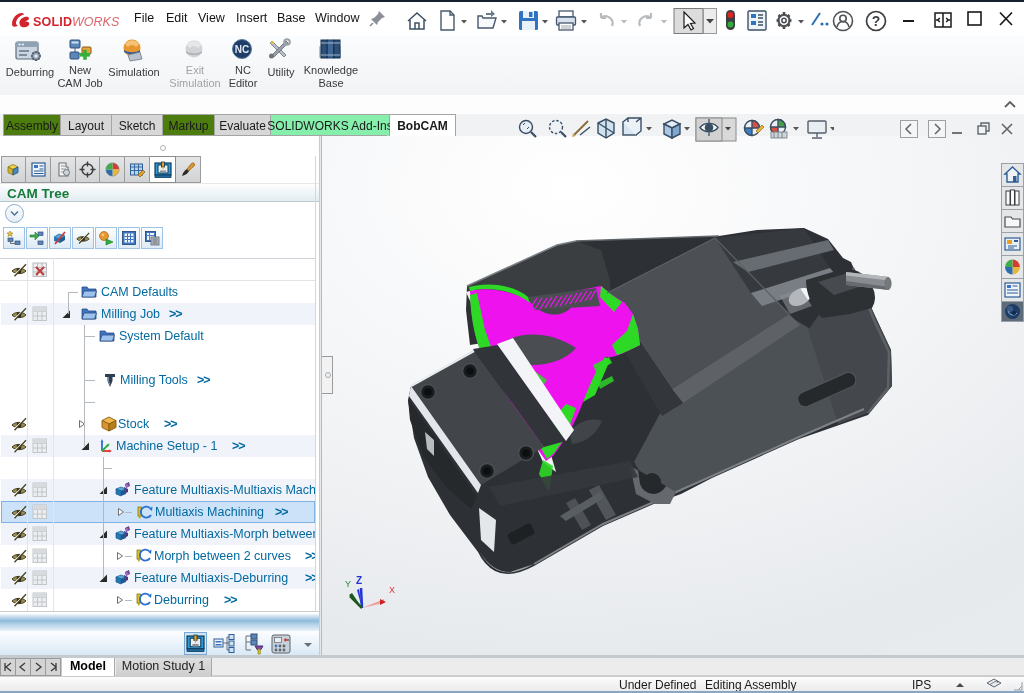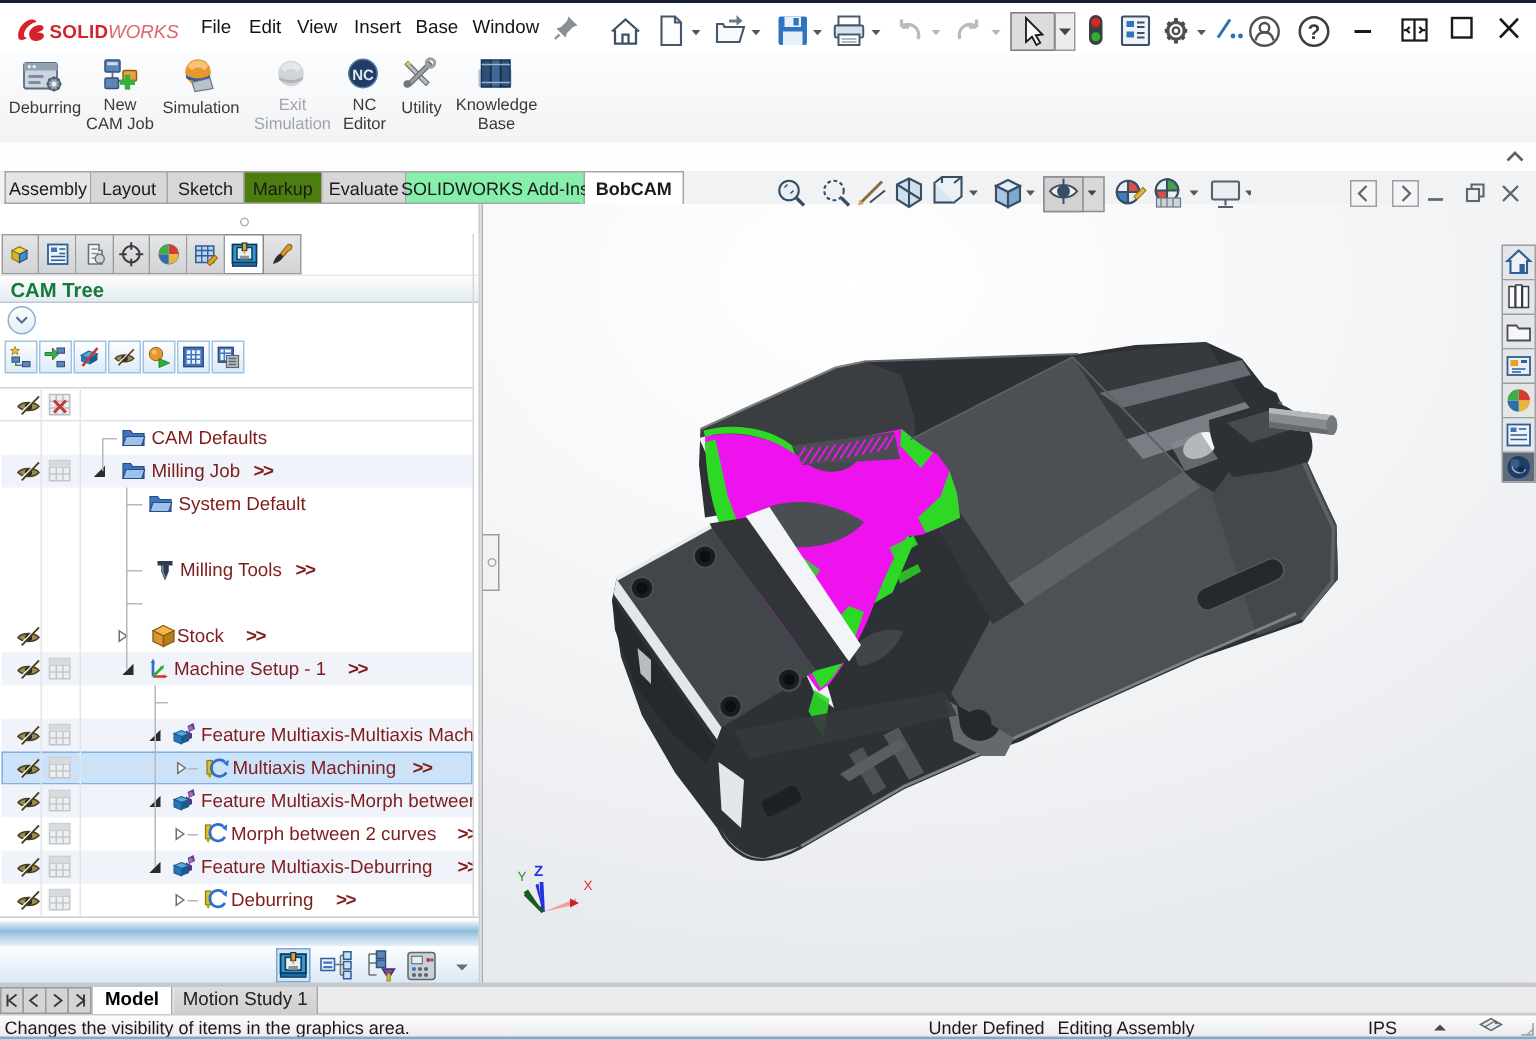--- a/index.html
+++ b/index.html
@@ -203,21 +203,21 @@
 
 <div class="a" style="left:0;top:95px;width:1024px;height:19px;background:#fdfdfe"></div>
 <div class="a" style="left:1000px;top:97px">
     <svg width="22" height="14" viewBox="0 0 22 14">
       <path d="M5,10 L10,5 L15,10" stroke="#5d6166" stroke-width="1.8" fill="none"></path>
     </svg>
   </div>
 
 <div class="a" style="left:0;top:114px;width:1024px;height:22px;background:#f1f2f4"></div>
 <div class="a" style="left:3px;top:114px;height:22px;display:flex">
-<div style="height:22px;background:#e5e5e5;border:1px solid #a5a5a5;border-bottom:none;display:flex;align-items:center;justify-content:center;width:58px" class="tabtxt">Assembly</div>
+<div style="height:22px;background:#4d7c0f;border:1px solid #a5a5a5;border-bottom:none;display:flex;align-items:center;justify-content:center;width:58px" class="tabtxt">Assembly</div>
 <div style="height:22px;background:#d7d7d7;border:1px solid #a5a5a5;border-bottom:none;border-left:none;display:flex;align-items:center;justify-content:center;width:51px" class="tabtxt">Layout</div>
 <div style="height:22px;background:#d7d7d7;border:1px solid #a5a5a5;border-bottom:none;border-left:none;display:flex;align-items:center;justify-content:center;width:51px" class="tabtxt">Sketch</div>
 <div style="height:22px;background:#4d7c0f;border:1px solid #a5a5a5;border-bottom:none;border-left:none;display:flex;align-items:center;justify-content:center;width:52px" class="tabtxt">Markup</div>
 <div style="height:22px;background:#d7d7d7;border:1px solid #a5a5a5;border-bottom:none;border-left:none;display:flex;align-items:center;justify-content:center;width:56px" class="tabtxt">Evaluate</div>
 <div style="height:22px;background:#86efac;border:1px solid #a5a5a5;border-bottom:none;border-left:none;display:flex;align-items:center;justify-content:center;width:119px;white-space:nowrap;font-size:12px" class="tabtxt">SOLIDWORKS Add-Ins</div>
 <div style="height:22px;background:#ffffff;border:1px solid #a5a5a5;border-bottom:none;border-left:none;display:flex;align-items:center;justify-content:center;width:66px;font-weight:bold" class="tabtxt">BobCAM</div>
 </div>
 
 <div class="a" style="left:3px;top:135px;width:384px;height:1px;background:#a5a5a5"></div>
 
@@ -500,21 +500,21 @@
 <svg width="16" height="16" viewBox="0 0 16 16">
         <rect x="1.5" y="1.5" width="10" height="10" fill="#3f74c2" stroke="#1d4070" stroke-width="0.8"></rect>
         <rect x="3" y="3" width="7" height="7" fill="#eef3f8"></rect>
         <path d="M3,5.5 h7 M5.5,3 v7" stroke="#3f74c2" stroke-width="0.9"></path>
         <rect x="7" y="7" width="8" height="8" fill="#b8bfc6" stroke="#5d656d" stroke-width="0.8"></rect>
         <path d="M8.5,9 h5 M8.5,11 h5 M8.5,13 h5" stroke="#5d656d" stroke-width="0.9"></path>
       </svg>
     </div>
 </div>
 <style>
-.tr{position:absolute;left:1px;width:315px;height:22px;font-size:12.5px;line-height:22px;white-space:nowrap;overflow:hidden;color:#7f1d1d}
+.tr{position:absolute;left:1px;width:315px;height:22px;font-size:12.5px;line-height:22px;white-space:nowrap;overflow:hidden;color:#0369a1}
 .alt{background:#f0f4fa}
 .ic{position:absolute;top:3px}
 .tx{position:absolute;top:0}
 .mm{font-weight:bold;letter-spacing:-1px}
 .cl{position:absolute;top:0;width:1px;background:#b4b9be}
 .hl{position:absolute;height:1px;background:#b4b9be}
 </style>
 
 <div class="a" style="left:0;top:258px;width:316px;height:356px;border-top:1px solid #cdd3d8;background:#fff"></div>
 <div class="a" style="left:0;top:258px;width:316px;height:23px;border-bottom:1px solid #e0e4e8">
@@ -760,21 +760,20 @@
 <rect x="30.5" y="0.5" width="15" height="17" fill="#d4d4d4" stroke="#9a9a9a"></rect>
       <path d="M36,5 L41,9 L36,13" fill="none" stroke="#3a3a3a" stroke-width="1.3"></path>
 <rect x="45.5" y="0.5" width="15" height="17" fill="#d4d4d4" stroke="#9a9a9a"></rect>
       <path d="M51,5 L56,9 L51,13 M56,5 v8" fill="none" stroke="#3a3a3a" stroke-width="1.3"></path>
 </svg>
   </div>
 <div class="a" style="left:62px;top:658px;width:53px;height:18px;background:#fff;border-right:1px solid #a8a8a8;font-size:12.5px;font-weight:bold;color:#000;text-align:center;line-height:17px">Model</div>
 <div class="a" style="left:116px;top:658px;width:96px;height:18px;background:linear-gradient(#dedede,#cecece);border-right:1px solid #a8a8a8;font-size:12.5px;color:#222;text-align:center;line-height:17px">Motion Study 1</div>
 
 <div class="a" style="left:0;top:676px;width:1024px;height:15px;background:linear-gradient(#fcfcfd,#eaebec);border-top:1px solid #c9cbce;font-size:12px;color:#1a1a1a">
-<span class="a" style="left:3px;top:1px">Changes the visibility of items in the graphics area.</span>
 <span class="a" style="left:619px;top:1px">Under Defined</span>
 <span class="a" style="left:705px;top:1px">Editing Assembly</span>
 <span class="a" style="left:912px;top:1px">IPS</span>
 <svg class="a" style="left:955px;top:4px" width="10" height="8" viewBox="0 0 10 8">
       <path d="M1,6 l4,-4 4,4 z" fill="#4a4a4a"></path>
     </svg>
 <svg class="a" style="left:986px;top:1px" width="16" height="13" viewBox="0 0 16 13">
       <path d="M1,5 L8,1 L15,5 L8,9 Z" fill="#e8ecef" stroke="#5d656d" stroke-width="1"></path>
       <path d="M4,6.5 L11,2.5" stroke="#5d656d" stroke-width="0.8"></path>
       <circle cx="11.5" cy="3.8" r="1" fill="#5d656d"></circle>

